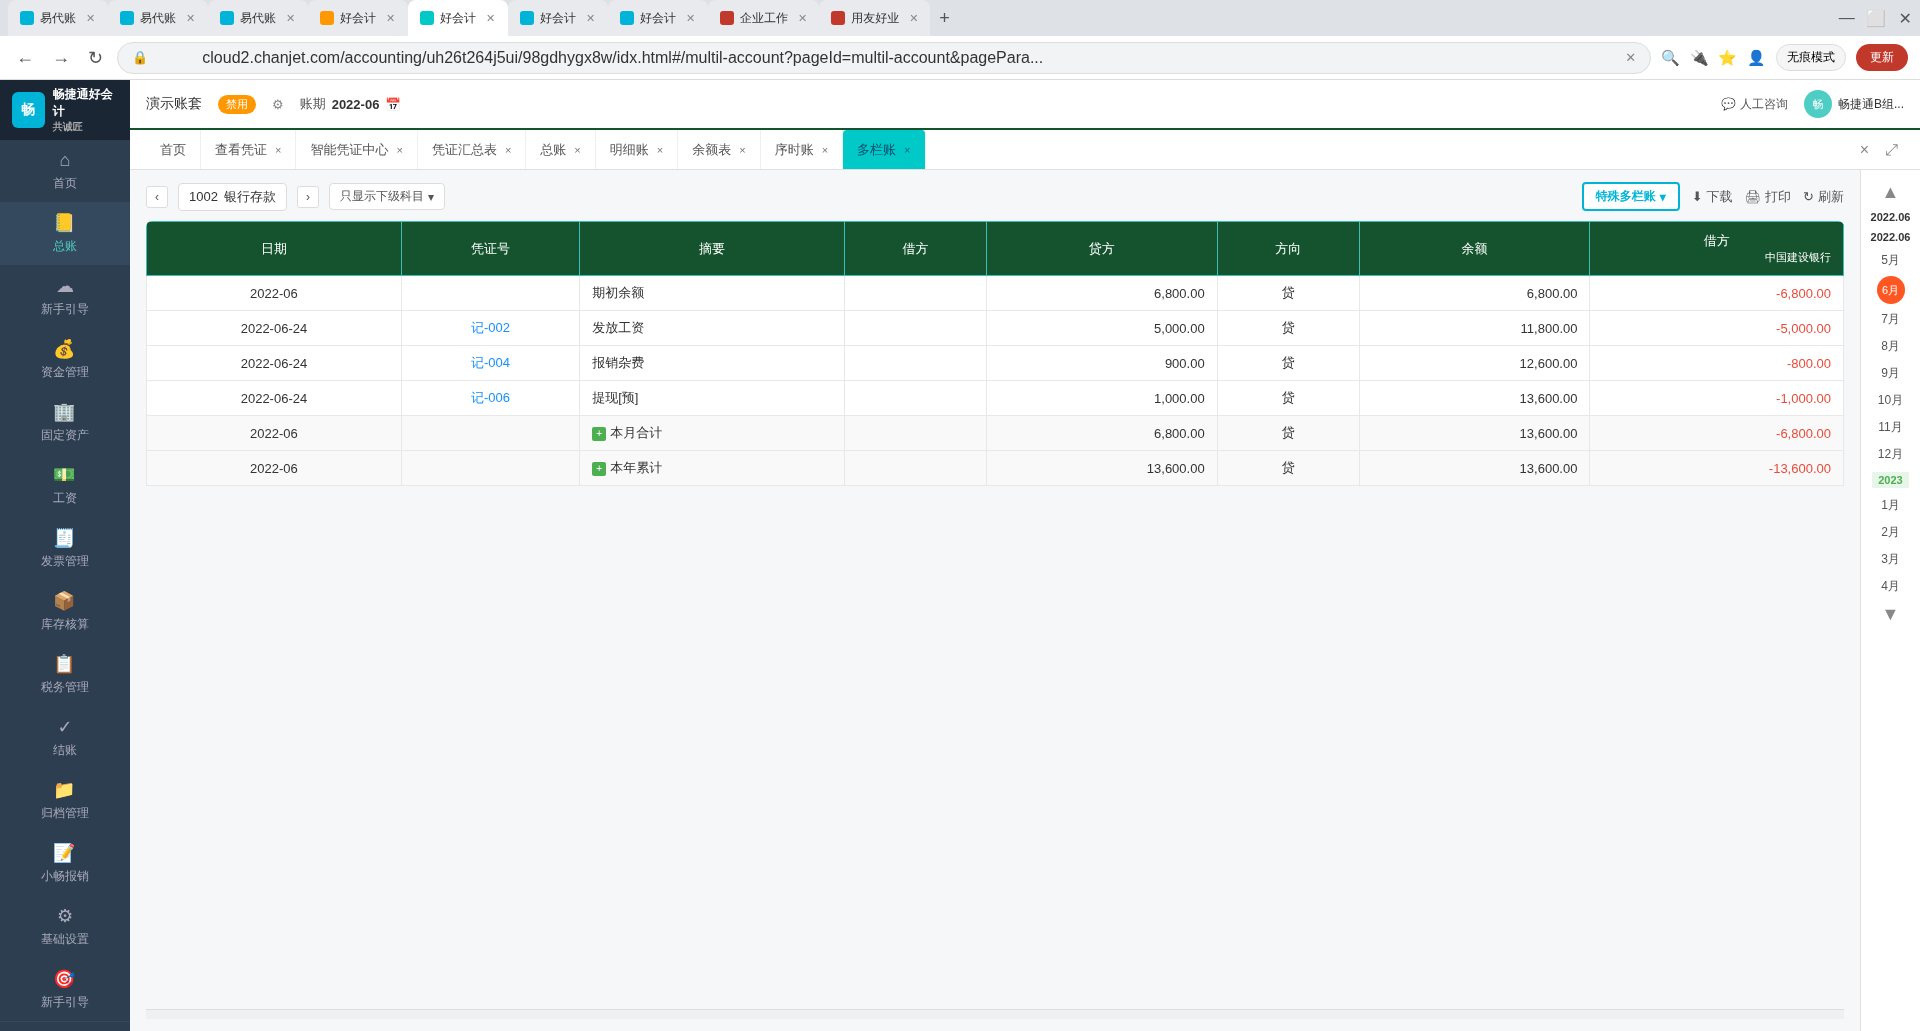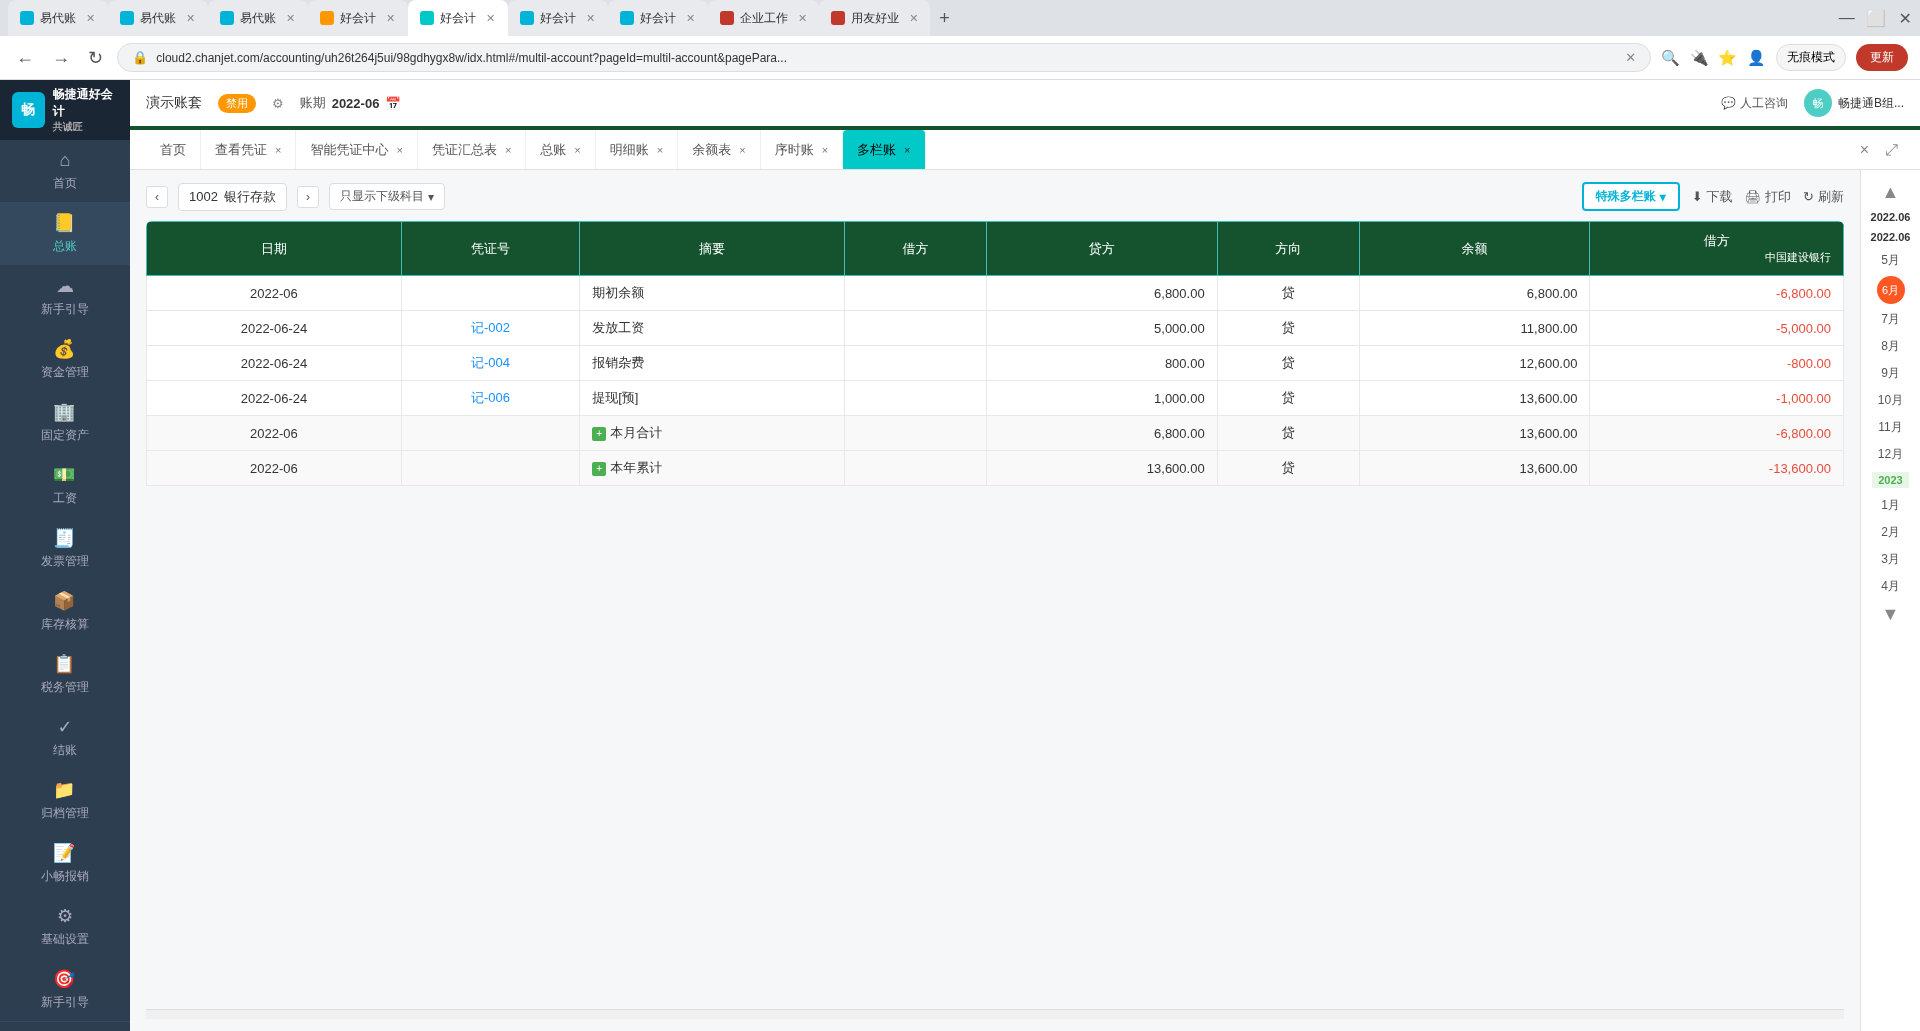--- a/index.html
+++ b/index.html
@@ -11,21 +11,21 @@
     .tab.active { background: #fff; }
     .tab-close { font-size: 11px; color: #888; margin-left: 4px; cursor: pointer; }
     .tab-new { width: 28px; height: 28px; display: flex; align-items: center; justify-content: center; font-size: 18px; color: #555; cursor: pointer; }
     .browser-controls { display: flex; align-items: center; gap: 12px; margin-left: auto; }
     .win-btn { font-size: 16px; color: #555; cursor: pointer; }
 
     
     .address-bar { background: #fff; height: 44px; display: flex; align-items: center; padding: 0 12px; gap: 10px; border-bottom: 1px solid #ddd; }
     .nav-btn { font-size: 18px; color: #555; cursor: pointer; padding: 4px; }
     .url-bar { flex: 1; background: #f1f3f4; border: 1px solid #ddd; border-radius: 20px; padding: 6px 14px; font-size: 12px; color: #444; display: flex; align-items: center; gap: 8px; }
-    .url-text { flex: 1; font-size: 12px; color: #333; overflow: hidden; white-space: nowrap; text-overflow: ellipsis; }
+    .url-text { flex: 1; font-size: 16px; color: #333; overflow: hidden; white-space: nowrap; text-overflow: ellipsis; margin-left: 46px; }
     .addr-icons { display: flex; gap: 10px; align-items: center; color: #555; font-size: 15px; }
     .update-btn { background: #c0392b; color: #fff; border: none; border-radius: 16px; padding: 5px 14px; font-size: 12px; cursor: pointer; font-family: Liberation Sans, sans-serif; }
     .wuhen-btn { background: #f5f5f5; border: 1px solid #ddd; border-radius: 14px; padding: 4px 10px; font-size: 12px; cursor: pointer; display: flex; align-items: center; gap: 4px; }
 
     
     .app-layout { display: flex; height: calc(1031px - 36px - 44px); }
 
     
     .sidebar { width: 130px; background: #2c3e50; color: #ccc; display: flex; flex-direction: column; flex-shrink: 0; }
     .sidebar-logo { background: #1a2634; padding: 10px 12px; display: flex; align-items: center; gap: 8px; color: #fff; font-size: 13px; font-weight: bold; height: 60px; }
@@ -34,32 +34,32 @@
     .sidebar-item { display: flex; flex-direction: column; align-items: center; padding: 10px 0; cursor: pointer; color: #aab; font-size: 12px; gap: 4px; transition: background 0.2s; }
     .sidebar-item:hover, .sidebar-item.active { background: #34495e; color: #fff; }
     .sidebar-item .s-icon { font-size: 18px; }
     .sidebar-item.active { background: #34495e; color: #4ecdc4; }
     .sidebar-bottom { margin-top: auto; padding: 10px 0; border-top: 1px solid #34495e; }
 
     
     .main-content { flex: 1; display: flex; flex-direction: column; background: #f5f7f9; overflow: hidden; }
 
     
-    .top-bar { background: #fff; height: 50px; display: flex; align-items: center; padding: 0 16px; gap: 16px; border-bottom: 4px solid #14532d; flex-shrink: 0; }
+    .top-bar { background: #fff; height: 50px; display: flex; align-items: center; padding: 0 16px; gap: 16px; border-bottom: 2px solid #14532d; flex-shrink: 0; }
     .demo-badge { background: #ff9800; color: #fff; border-radius: 10px; padding: 2px 8px; font-size: 11px; cursor: pointer; }
     .period-label { font-size: 13px; color: #555; display: flex; align-items: center; gap: 6px; }
     .top-bar-right { margin-left: auto; display: flex; align-items: center; gap: 16px; }
     .consult-btn { display: flex; align-items: center; gap: 4px; font-size: 12px; color: #555; cursor: pointer; }
     .user-info { display: flex; align-items: center; gap: 6px; font-size: 12px; color: #333; }
     .avatar { width: 28px; height: 28px; background: #4ecdc4; border-radius: 50%; display: flex; align-items: center; justify-content: center; color: #fff; font-size: 11px; }
 
     
     .page-tabs { background: #fff; height: 40px; display: flex; align-items: center; padding: 0 16px; border-bottom: 1px solid #e0e0e0; flex-shrink: 0; overflow-x: auto; gap: 0; }
     .page-tab { height: 40px; display: flex; align-items: center; padding: 0 14px; font-size: 13px; color: #555; cursor: pointer; border-right: 1px solid #f0f0f0; white-space: nowrap; gap: 4px; }
-    .page-tab.active { color: #000000; background: #00c9c8; border-radius: 4px 4px 0 0; }
+    .page-tab.active { color: #0c4a6e; background: #00c9c8; border-radius: 4px 4px 0 0; }
     .page-tab .close-x { font-size: 11px; color: inherit; margin-left: 4px; opacity: 0.8; }
     .tabs-actions { margin-left: auto; display: flex; gap: 4px; }
     .tab-action-btn { font-size: 16px; color: #888; cursor: pointer; padding: 2px 6px; }
 
     
     .content-area { flex: 1; display: flex; overflow: hidden; }
 
     
     .ledger-content { flex: 1; padding: 12px 16px; overflow: hidden; display: flex; flex-direction: column; }
 
@@ -385,21 +385,21 @@
                   <td class="td-right">5,000.00</td>
                   <td>贷</td>
                   <td class="td-right">11,800.00</td>
                   <td class="td-right" style="color: rgb(231, 76, 60);">-5,000.00</td>
                 </tr>
                 <tr>
                   <td>2022-06-24</td>
                   <td><a class="voucher-link" href="#">记-004</a></td>
                   <td class="td-left">报销杂费</td>
                   <td class="td-right"></td>
-                  <td class="td-right">800.00</td>
+                  <td class="td-right">900.00</td>
                   <td>贷</td>
                   <td class="td-right">12,600.00</td>
                   <td class="td-right" style="color: rgb(231, 76, 60);">-800.00</td>
                 </tr>
                 <tr>
                   <td>2022-06-24</td>
                   <td><a class="voucher-link" href="#">记-006</a></td>
                   <td class="td-left">提现[预]</td>
                   <td class="td-right"></td>
                   <td class="td-right">1,000.00</td>

